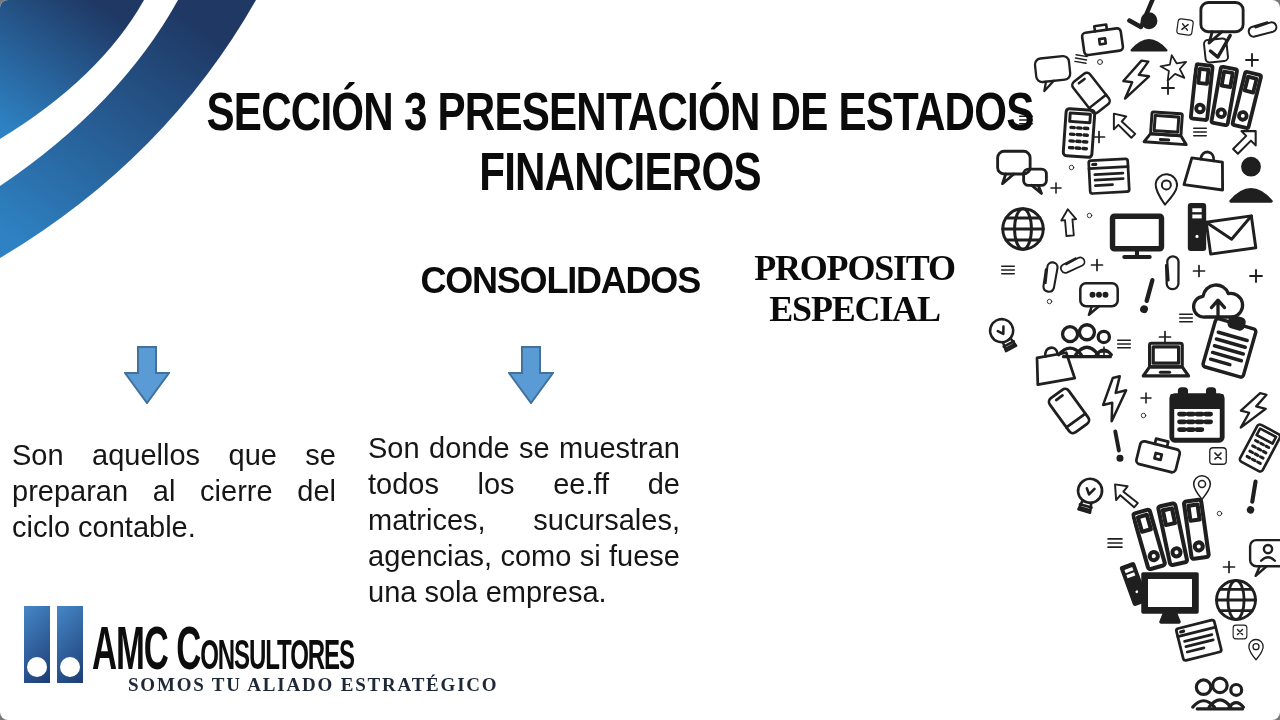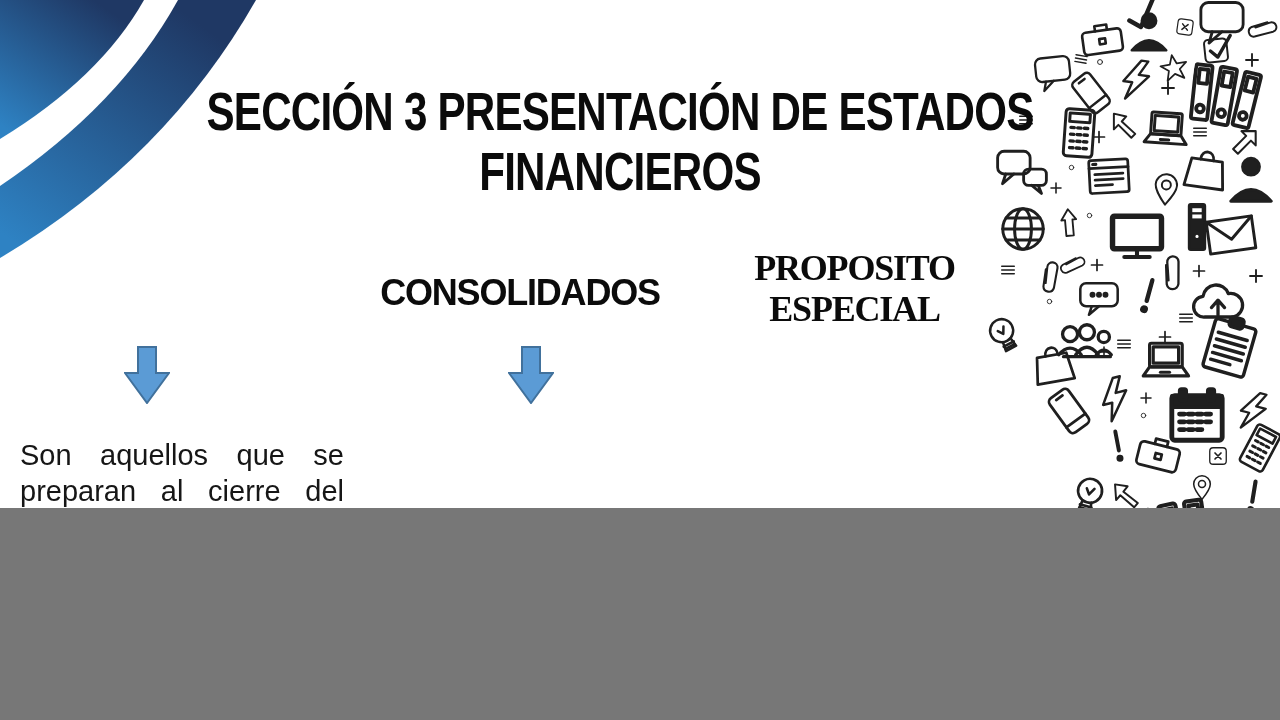--- a/index.html
+++ b/index.html
@@ -1,35 +1,35 @@
 <!DOCTYPE html>
 <html style="--arrow_fill: #5b9bd5; --arrow_border: #41719c; --swoosh_dark: #1f3864; --swoosh_light: #2e82c3; --logo_bar_light: #4687c7; --logo_bar_dark: #1c3c74; --doodle_ink: #1f1f1f; --tagline_text: #1e2836;"><head>
 <meta charset="utf-8">
 <style>
   html,body{margin:0;padding:0;background:#777;}
-  #stage{position:relative;width:1280px;height:508px;background:#fff;overflow:hidden;
-         font-family:"Liberation Sans",sans-serif;color:#111;}
+  #stage{position:relative;width:1280px;height:720px;background:#fff;overflow:hidden;
+         font-family:"Liberation Sans",sans-serif;color:#111;border-radius:8px;}
   
   .swoosh{position:absolute;left:0;top:0;z-index:1;}
   
   .title{position:absolute;left:40px;top:46px;width:1160px;z-index:5;
          font-weight:bold;font-size:54px;line-height:1.1;text-align:center;
          letter-spacing:-1px;transform:scaleX(0.78);transform-origin:50% 0;color:#0b0b0b;}
   
   .col-heading{position:absolute;z-index:5;font-weight:bold;font-size:36px;line-height:1.15;
                text-align:center;letter-spacing:-1.2px;color:#0b0b0b;}
   #h-col1{left:10px;top:252px;width:280px;}
-  #h-col2{left:340px;top:272px;width:360px;}
+  #h-col2{left:340px;top:260px;width:360px;text-align:right;}
   #h-col3{left:732px;top:248px;width:245px;font-family:Liberation Serif, serif;}
   .down-arrow{position:absolute;z-index:4;width:46px;height:58px;}
   #arrow1{left:124px;top:346px;}
   #arrow2{left:508px;top:346px;}
   .col-body{position:absolute;z-index:4;font-size:29px;line-height:1.24;text-align:justify;
             color:#161616;}
-  #b-col1{left:20px;top:406px;width:324px;margin-top:32px;}
+  #b-col1{left:12px;top:406px;width:324px;margin-top:32px;}
   #b-col2{left:368px;top:402px;width:312px;}
   
   .logo-bar{position:absolute;z-index:3;width:26px;height:77px;top:606px;
             background:linear-gradient(135deg,var(--logo_bar_light),var(--logo_bar_dark));}
   #bar1{left:24px;} #bar2{left:57px;}
   .logo-bar .dot{position:absolute;left:3px;bottom:6px;width:20px;height:20px;border-radius:50%;background:#fff;}
   .logo-name{position:absolute;left:92px;top:612px;z-index:3;white-space:nowrap;
              font-weight:bold;font-size:62px;font-variant:small-caps;letter-spacing:-2px;
              transform:scaleX(0.56);transform-origin:0 0;color:#0d0d0d;}
   .logo-tagline{position:absolute;left:128px;top:674px;z-index:3;white-space:nowrap;
@@ -490,20 +490,21 @@
   <div id="h-col3" class="col-heading">PROPOSITO ESPECIAL</div>
 
   <svg id="arrow1" class="down-arrow" viewBox="0 0 46 58">
     <polygon points="14,1 32,1 32,27 45,27 23,57 1,27 14,27" stroke-width="2" style="fill: rgb(91, 155, 213); stroke: rgb(65, 113, 156);"></polygon>
   </svg>
   <svg id="arrow2" class="down-arrow" viewBox="0 0 46 58">
     <polygon points="14,1 32,1 32,27 45,27 23,57 1,27 14,27" stroke-width="2" style="fill: rgb(91, 155, 213); stroke: rgb(65, 113, 156);"></polygon>
   </svg>
 
   <p id="b-col1" class="col-body">Son aquellos que se preparan al cierre del ciclo contable.</p>
+  <p id="b-col2" class="col-body">Son donde se muestran todos los ee.ff de matrices, sucursales, agencias, como si fuese una sola empresa.</p>
 
   <div id="bar1" class="logo-bar">
     <div class="dot"></div>
   </div>
   <div id="bar2" class="logo-bar">
     <div class="dot"></div>
   </div>
   <div class="logo-name">AMC Consultores</div>
   <div class="logo-tagline" style="color: rgb(30, 40, 54);">SOMOS TU ALIADO ESTRATÉGICO</div>
 

